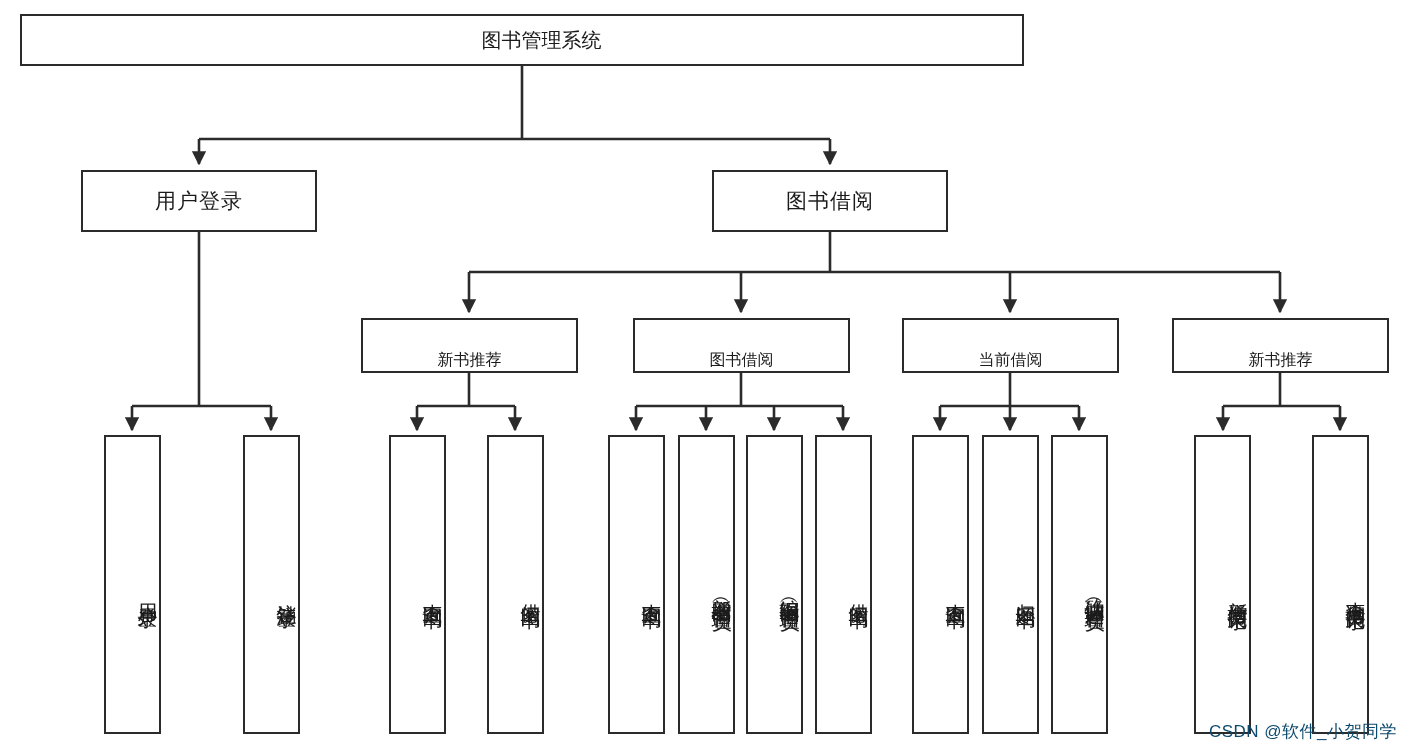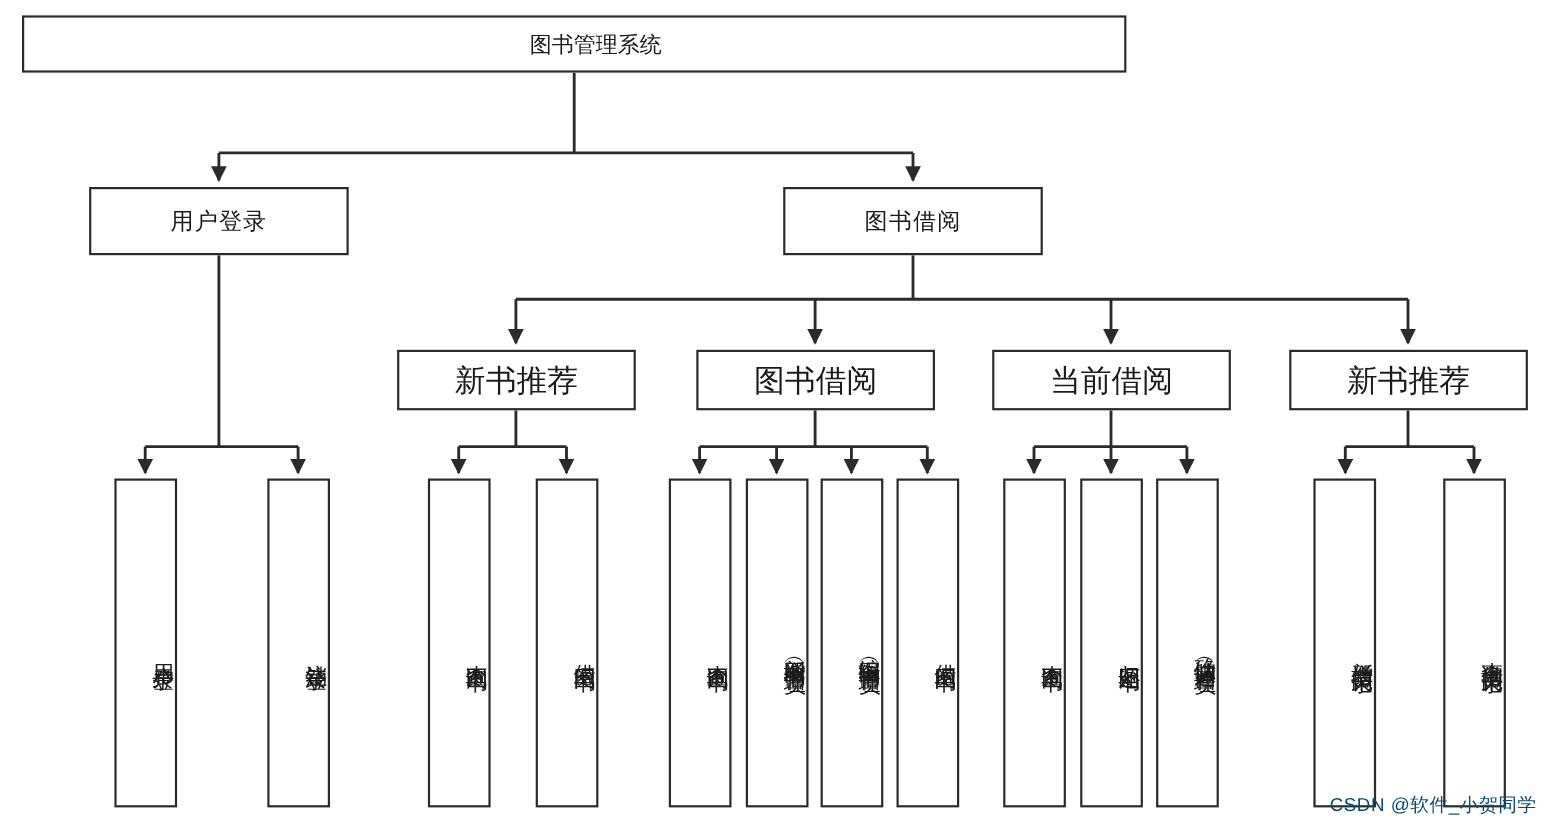--- a/index.html
+++ b/index.html
@@ -37,21 +37,22 @@
   }
   .node.h {
     font-size: 21px;
     letter-spacing: 1px;
   }
   .node.lvl1 {
     font-size: 20px;
     padding-left: 39px;
   }
   .node.lvl3 {
-    font-size: 28px;
+    font-size: 16px;
+    align-items: flex-end;
   }
   .node.leaf {
     font-size: 20px;
     writing-mode: vertical-rl;
     text-orientation: upright;
     line-height: 1.18;
     letter-spacing: 2px;
     padding-top: 14px;
     align-items: flex-start;
     justify-content: center;

